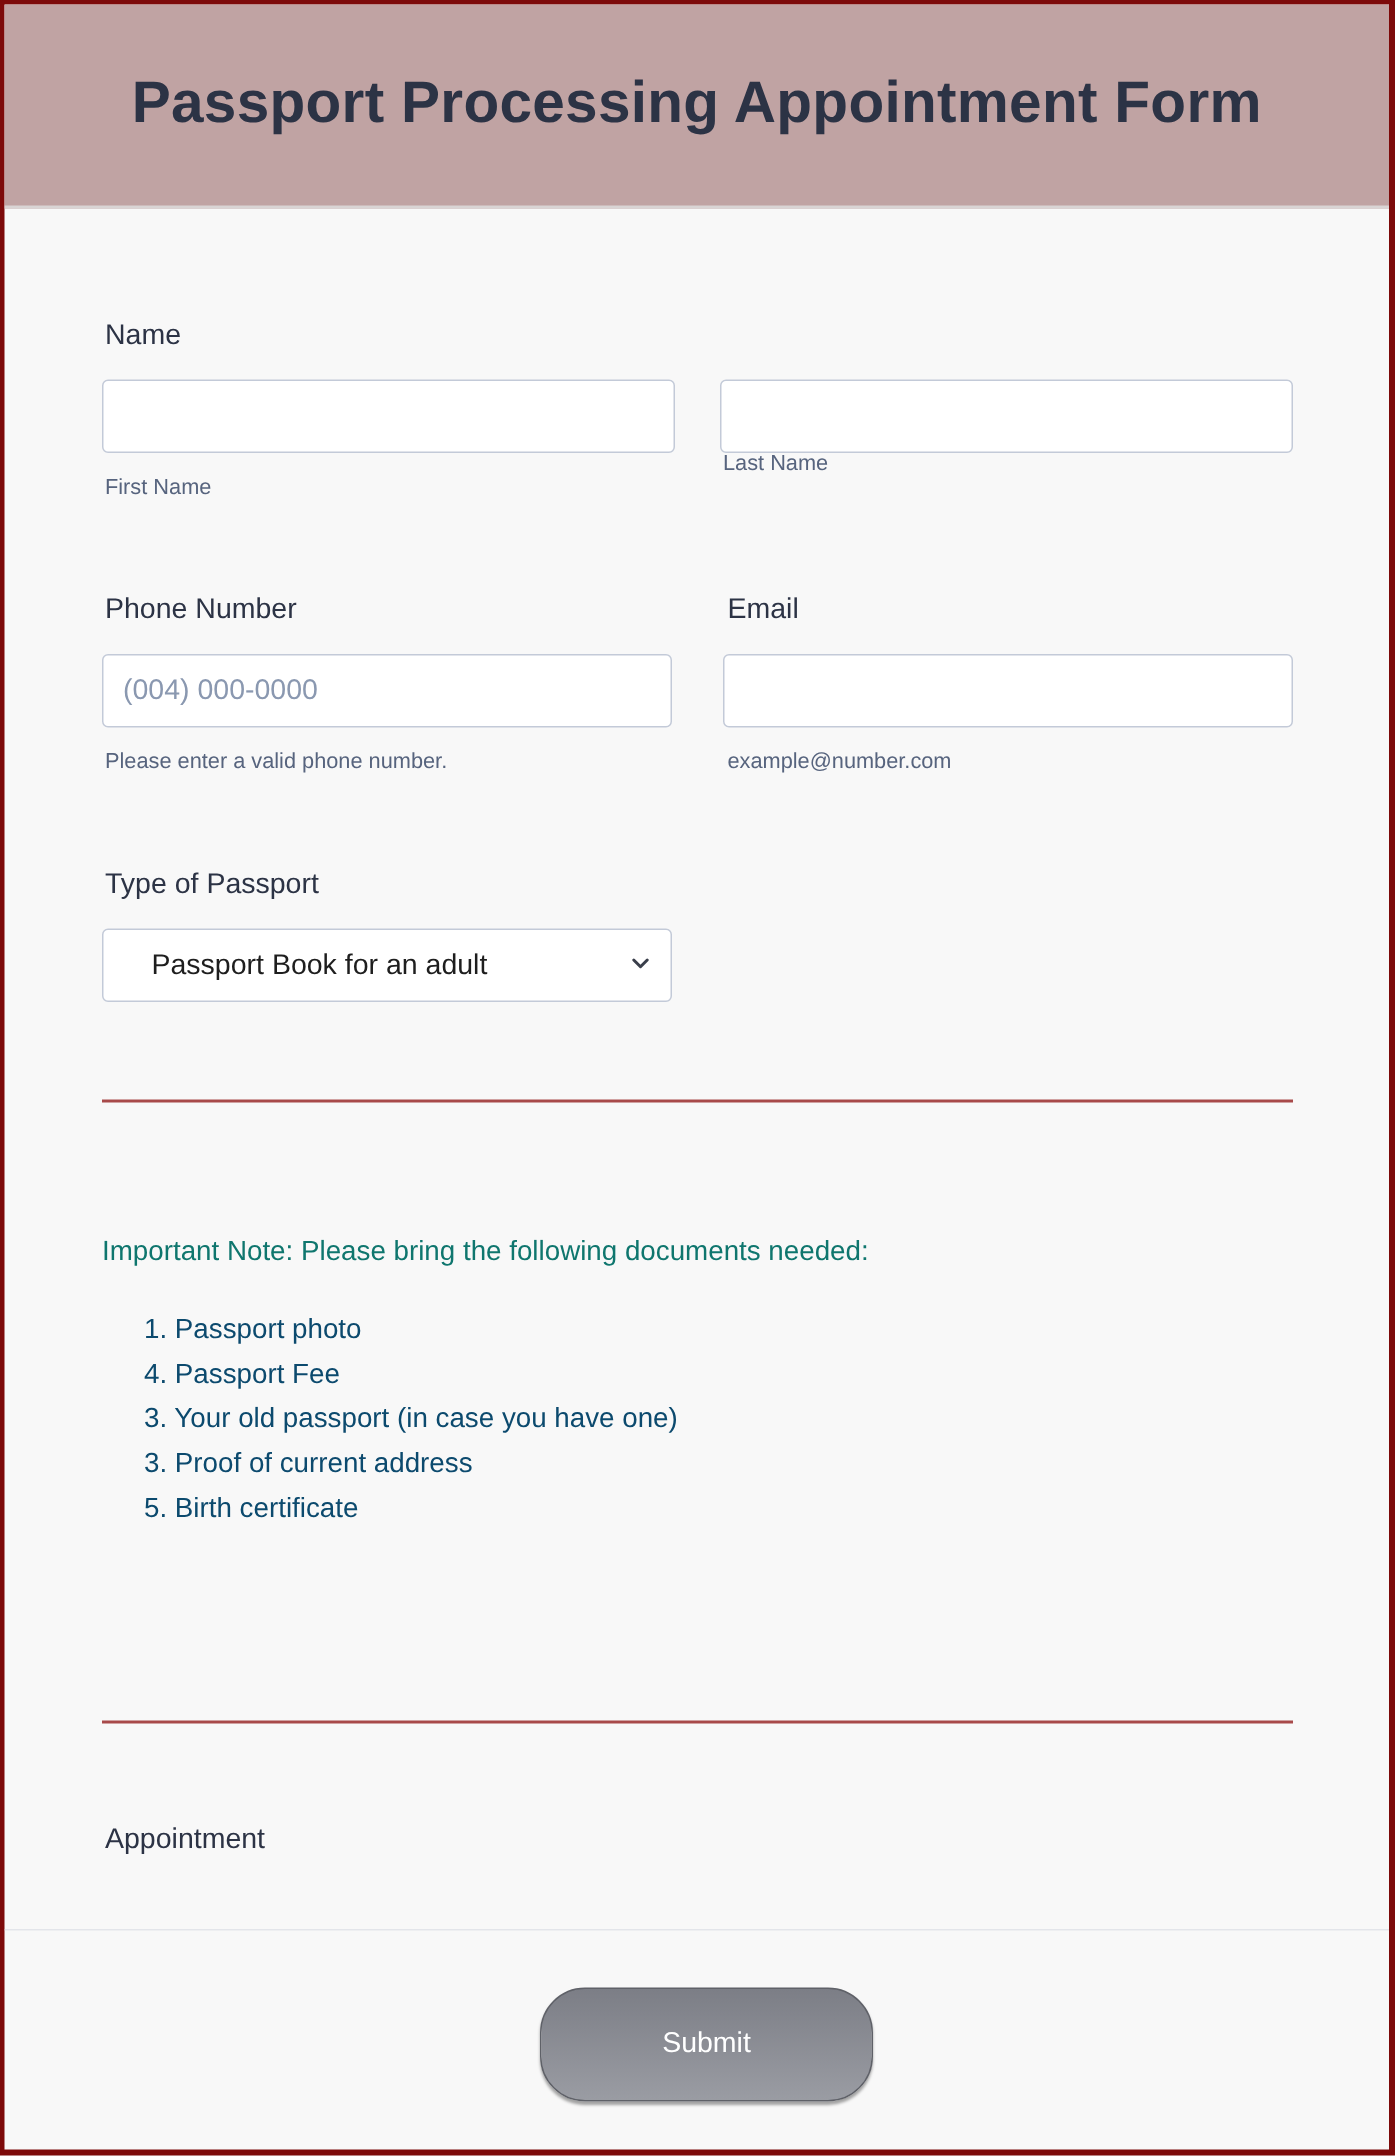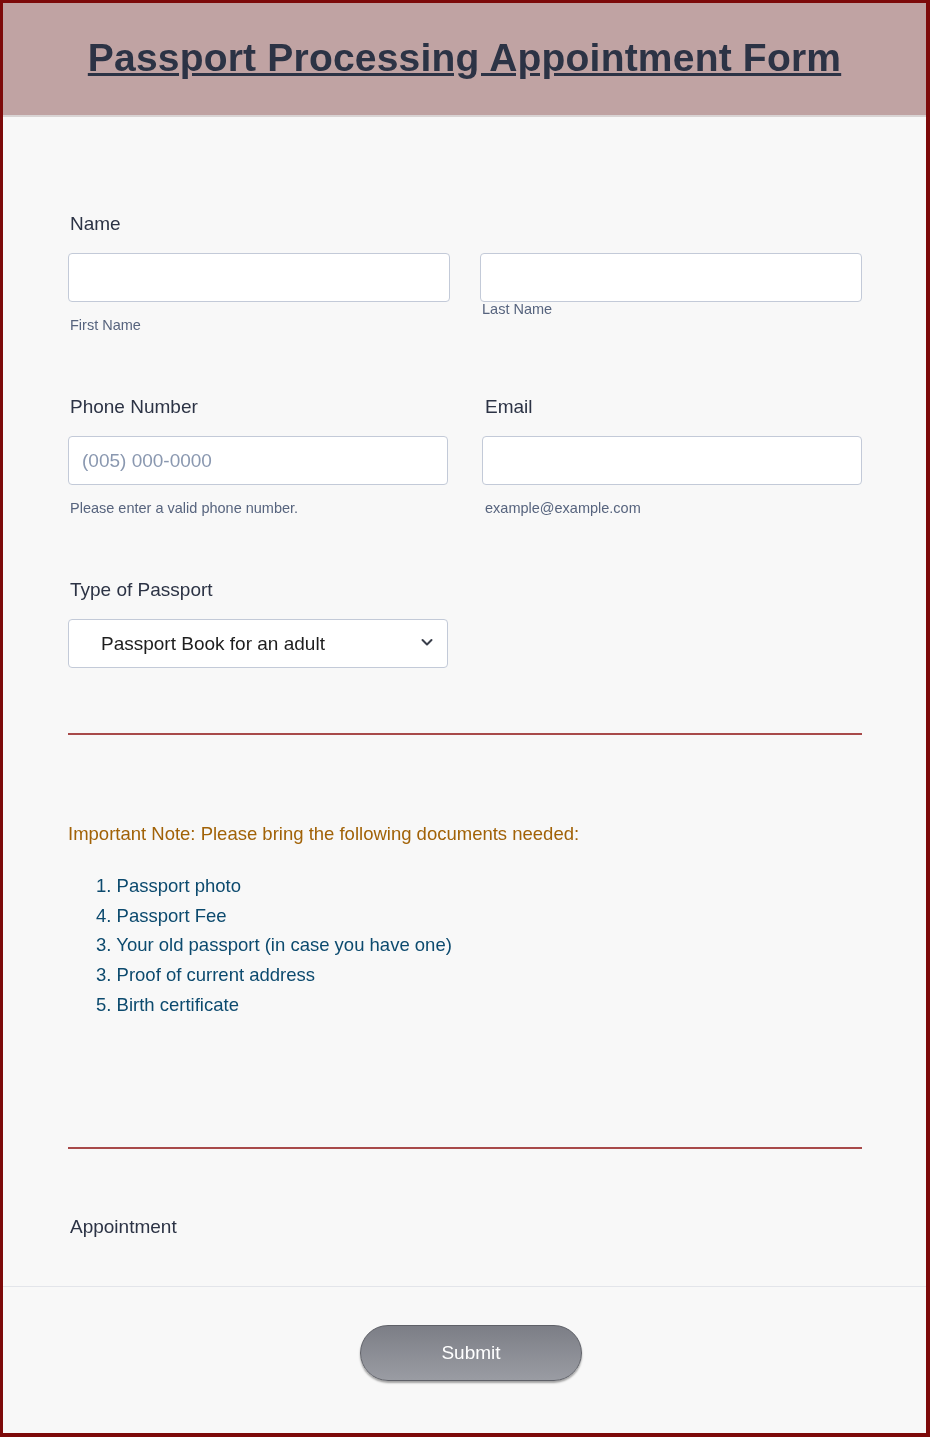--- a/index.html
+++ b/index.html
@@ -4,42 +4,42 @@
 <style>
   * { box-sizing: border-box; margin: 0; padding: 0; }
   html, body { width: 930px; height: 1437px; background: #f8f8f8; }
   body { font-family: "Liberation Sans", "DejaVu Sans", sans-serif; color: #2c3345; }
   .frame {
     position: absolute; left: 0; top: 0; width: 930px; height: 1437px;
     border: 3px solid #7d0a0a; border-right-width: 4px; border-bottom-width: 4px;
     background: #f8f8f8; overflow: hidden;
   }
   .header {
-    position: absolute; left: 0; top: 0; width: 100%; height: 114px;
+    position: absolute; left: 0; top: 0; width: 100%; height: 136px;
     background: #c0a3a3; border-bottom: 2px solid #d9d4d4;
-    display: flex; align-items: center; justify-content: center; text-decoration: underline;
+    display: flex; align-items: center; justify-content: center;
   }
   .header h1 { font-size: 39px; font-weight: 700; color: #2c3345; letter-spacing: 0.2px; margin-top: -2px; }
   .label { position: absolute; font-size: 19px; font-weight: 500; color: #2c3345; }
   .sublabel { position: absolute; font-size: 14.5px; color: #57647e; }
   .input {
     position: absolute; height: 49px; background: #ffffff;
     border: 1px solid #c3cad8; border-radius: 4px;
     font-size: 19px; color: #2c3345; padding: 0 13px;
     display: flex; align-items: center;
   }
   .input .ph { color: #8a98b0; }
   .select .chev { position: absolute; right: 12px; top: 14px; width: 16px; height: 16px; }
   .divider { position: absolute; left: 65px; width: 794px; height: 2px; background: #a84a4a; }
-  .note { position: absolute; left: 65px; top: 820px; font-size: 18.5px; color: #a16207; }
+  .note { position: absolute; left: 65px; top: 820px; font-size: 18.5px; color: #0f766e; }
   .list { position: absolute; left: 93px; top: 868px; font-size: 18.5px; color: #0c4a6e; }
   .list .item { height: 29.7px; line-height: 29.7px; }
   .footer-line { position: absolute; left: 0; top: 1283px; width: 100%; height: 1px; background: #e3e5ea; }
   .submit {
-    position: absolute; left: 357px; top: 1322px; width: 222px; height: 56px;
+    position: absolute; left: 357px; top: 1322px; width: 222px; height: 76px;
     border-radius: 30px; border: 1px solid #5f6168;
     background: linear-gradient(#7c7e86, #9a9ca3);
     box-shadow: 0 2px 2px rgba(0,0,0,0.35);
     color: #ffffff; font-size: 19px; display: flex; align-items: center; justify-content: center;
     cursor: pointer;
   }
 </style>
 </head>
 <body>
 
@@ -50,27 +50,27 @@
   </div>
 
   <div class="label" style="left:67px; top:210px;">Name</div>
   <div class="input" style="left:65px; top:250px; width:382px;"></div>
   <div class="sublabel" style="left:67px; top:314px;">First Name</div>
   <div class="input" style="left:477px; top:250px; width:382px;"></div>
   <div class="sublabel" style="left:479px; top:298px;">Last Name</div>
 
   <div class="label" style="left:67px; top:393px;">Phone Number</div>
   <div class="input" style="left:65px; top:433px; width:380px;">
-    <span class="ph">(005) 000-0000</span>
+    <span class="ph">(004) 000-0000</span>
   </div>
   <div class="sublabel" style="left:67px; top:497px;">Please enter a valid phone number.</div>
 
   <div class="label" style="left:482px; top:393px;">Email</div>
   <div class="input" style="left:479px; top:433px; width:380px;"></div>
-  <div class="sublabel" style="left:482px; top:497px;">example@example.com</div>
+  <div class="sublabel" style="left:482px; top:497px;">example@number.com</div>
 
   <div class="label" style="left:67px; top:576px;">Type of Passport</div>
   <div class="input select" style="left:65px; top:616px; width:380px; color:#1e1e1e;padding-left:32px;">
     <span>Passport Book for an adult</span>
     <svg class="chev" viewBox="0 0 16 16">
       <path d="M3.5 6 L8 10.5 L12.5 6" fill="none" stroke="#3a3f4b" stroke-width="2" stroke-linecap="round" stroke-linejoin="round"></path>
     </svg>
   </div>
 
   <div class="divider" style="top:730px;"></div>

